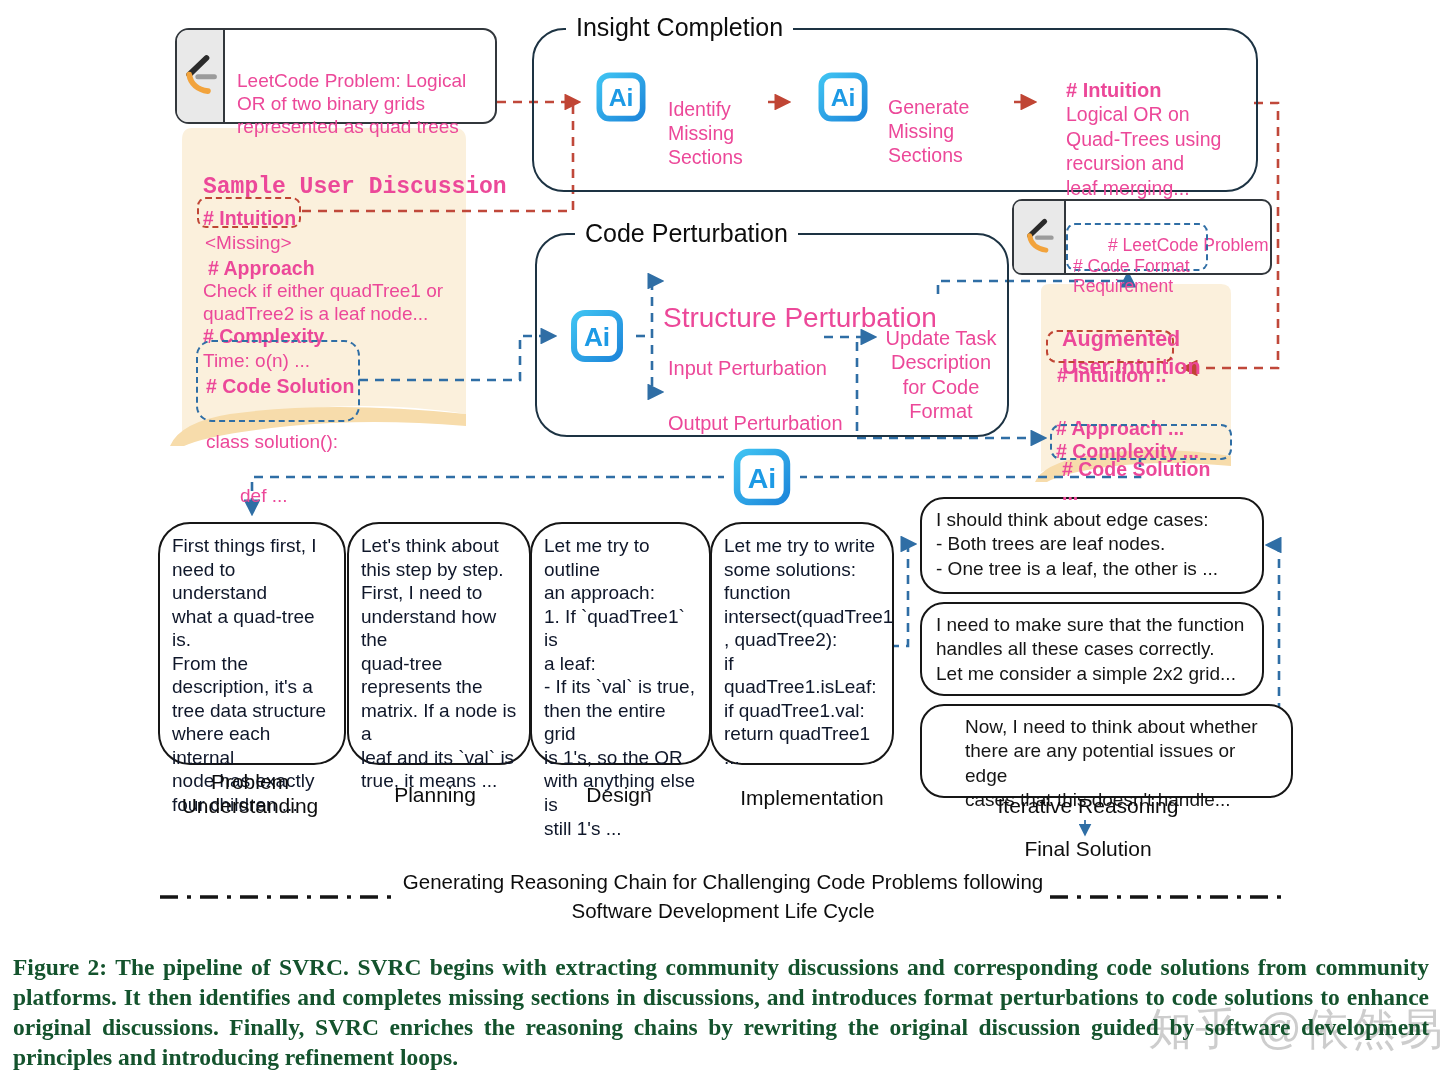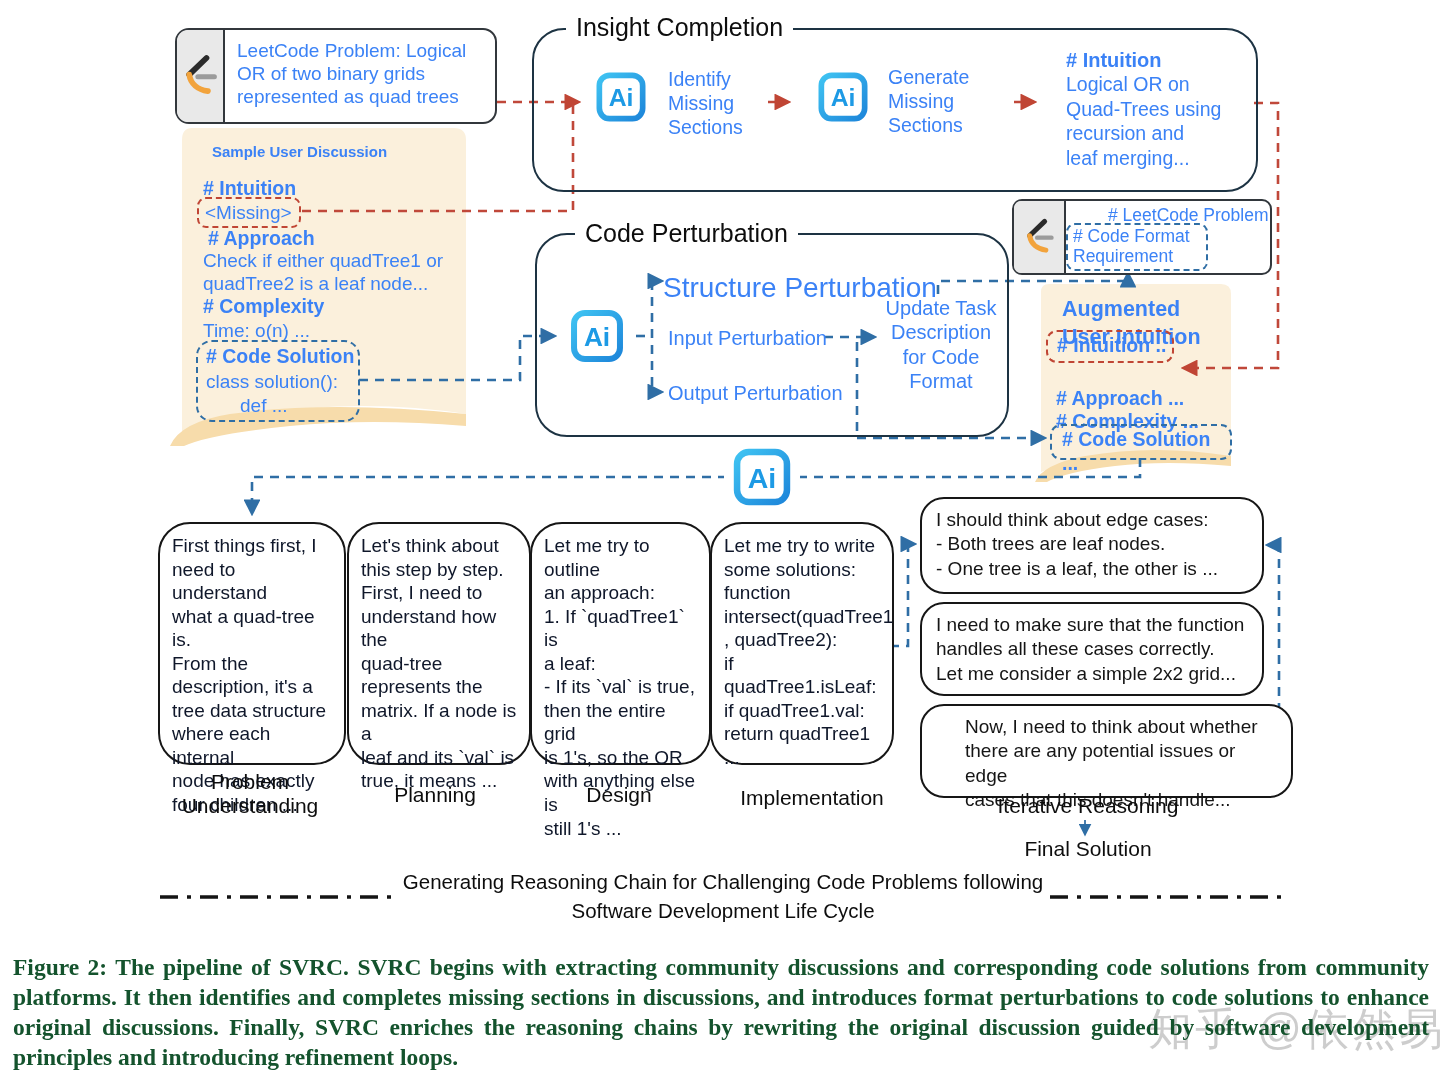--- a/index.html
+++ b/index.html
@@ -13,21 +13,21 @@
   .bubble{border:2px solid #161616;border-radius:32px;background:#fff;font-size:19px;line-height:1.24;
           padding:10px 12px;z-index:2;color:#0f172a;}
   .rbox{border:2px solid #161616;border-radius:24px;background:#fff;font-size:19px;line-height:1.28;
         padding:9px 14px;z-index:2;color:#151515;}
   .lbl{font-size:21px;text-align:center;color:#0d0d0d;z-index:2;}
   .dash-red{border:2.5px dashed #c04534;border-radius:9px;z-index:3;background:transparent;}
   .dash-blue{border:2.5px dashed #2f6ea5;border-radius:12px;z-index:3;background:transparent;}
   .lcbox{border:2px solid #32373c;border-radius:14px;background:#fff;z-index:2;display:flex;}
   .lcicon{background:#e9e9e9;border-right:2px solid #32373c;border-radius:11px 0 0 11px;
           display:flex;align-items:center;justify-content:center;}
-  .ptext{font-size:19px;line-height:1.22;color:#3b82f6;z-index:2;}
+  .ptext{font-size:19px;line-height:1.22;color:#ec4899;z-index:2;margin-top:30px;}
   .caption{font-family:"Liberation Serif",serif;font-weight:bold;font-size:23.5px;line-height:1.27;
            text-align:justify;color:#14532d;z-index:2;}
   .watermark{font-size:44px;color:#9c9c9c;opacity:.5;z-index:1;letter-spacing:3px;white-space:nowrap;}
   svg.overlay{position:absolute;left:0;top:0;z-index:1;}
   .aiwrap{z-index:3;background:#fff;}
 </style>
 </head>
 <body>
 
 <div id="canvas">
@@ -133,21 +133,21 @@
   <div class="abs ptext b" style="left:1066px;top:48px;font-size:20px;"># Intuition</div>
   <div class="abs ptext pre" style="left:1066px;top:72px;width:180px;font-size:19.5px;line-height:1.26;">Logical OR on
 Quad-Trees using
 recursion and
 leaf merging...</div>
 
   <svg class="abs" style="left:170px;top:126px;z-index:0;" width="300" height="320" viewBox="0 0 300 320">
     <path d="M22,2 L284,2 Q296,2 296,14 L296,288 Q220,276 140,282 Q60,288 12,306 L12,14 Q12,2 22,2 Z" fill="#fbf0dc"></path>
     <path d="M0,320 Q10,296 60,288 Q160,274 296,288 L296,300 Q200,292 120,300 Q40,308 14,320 Z" fill="#f7dcab"></path>
   </svg>
-  <div class="abs ptext b" style="left:212px;top:143px;font-size:15px;">Sample User Discussion</div>
+  <div class="abs ptext b" style="left:203px;top:143px;font-size:23px;font-family:Liberation Mono, monospace;">Sample User Discussion</div>
   <div class="abs ptext b" style="left:203px;top:177px;font-size:19.5px;"># Intuition</div>
   <div class="abs dash-red" style="left:197px;top:197px;width:100px;height:27px;">
     <div class="ptext" style="padding:2px 0 0 6px;font-size:19px;">&lt;Missing&gt;</div>
   </div>
   <div class="abs ptext b" style="left:208px;top:227px;font-size:19.5px;"># Approach</div>
   <div class="abs ptext pre" style="left:203px;top:249px;width:268px;font-size:19px;line-height:1.23;">Check if either quadTree1 or
 quadTree2 is a leaf node...</div>
   <div class="abs ptext b" style="left:203px;top:295px;font-size:19.5px;"># Complexity</div>
   <div class="abs ptext" style="left:203px;top:319px;font-size:19px;">Time: o(n) ...</div>
   <div class="abs dash-blue" style="left:196px;top:340px;width:160px;height:78px;border-radius:16px;">

